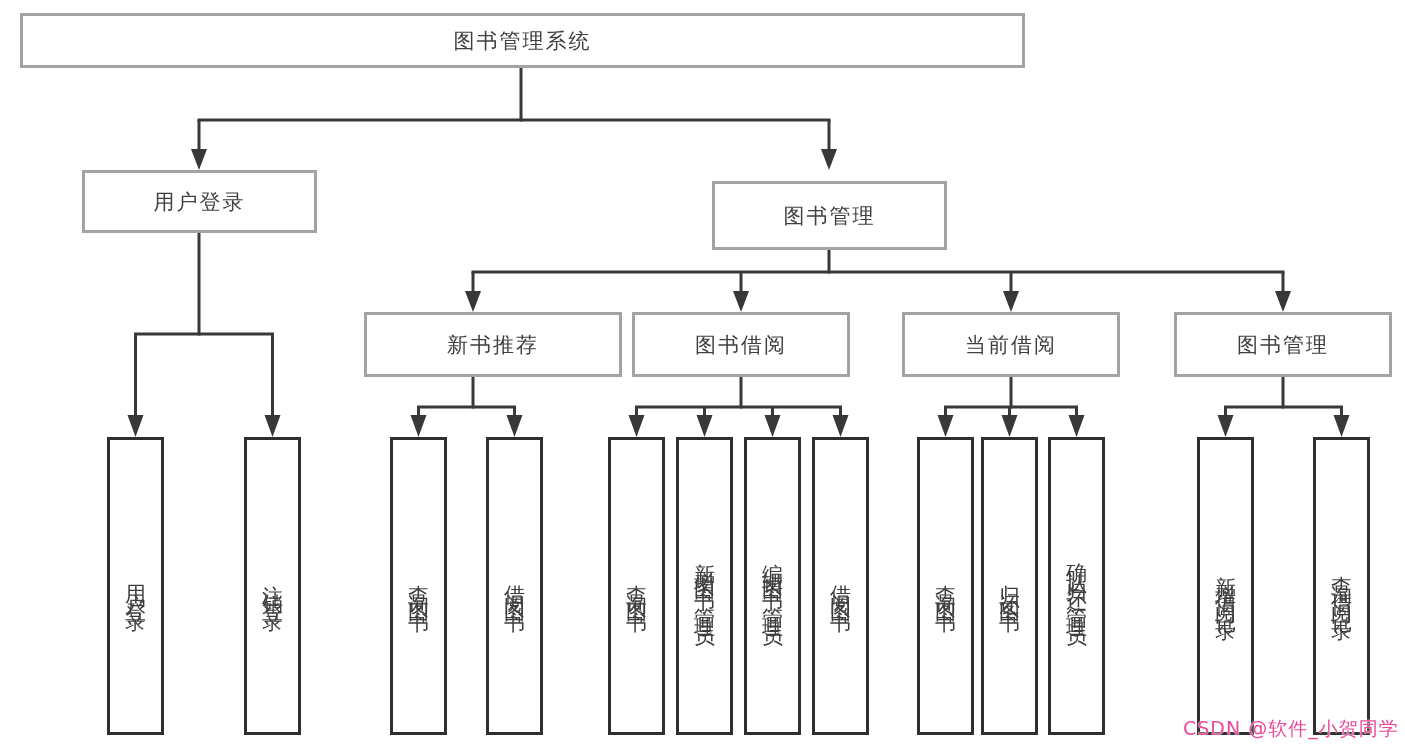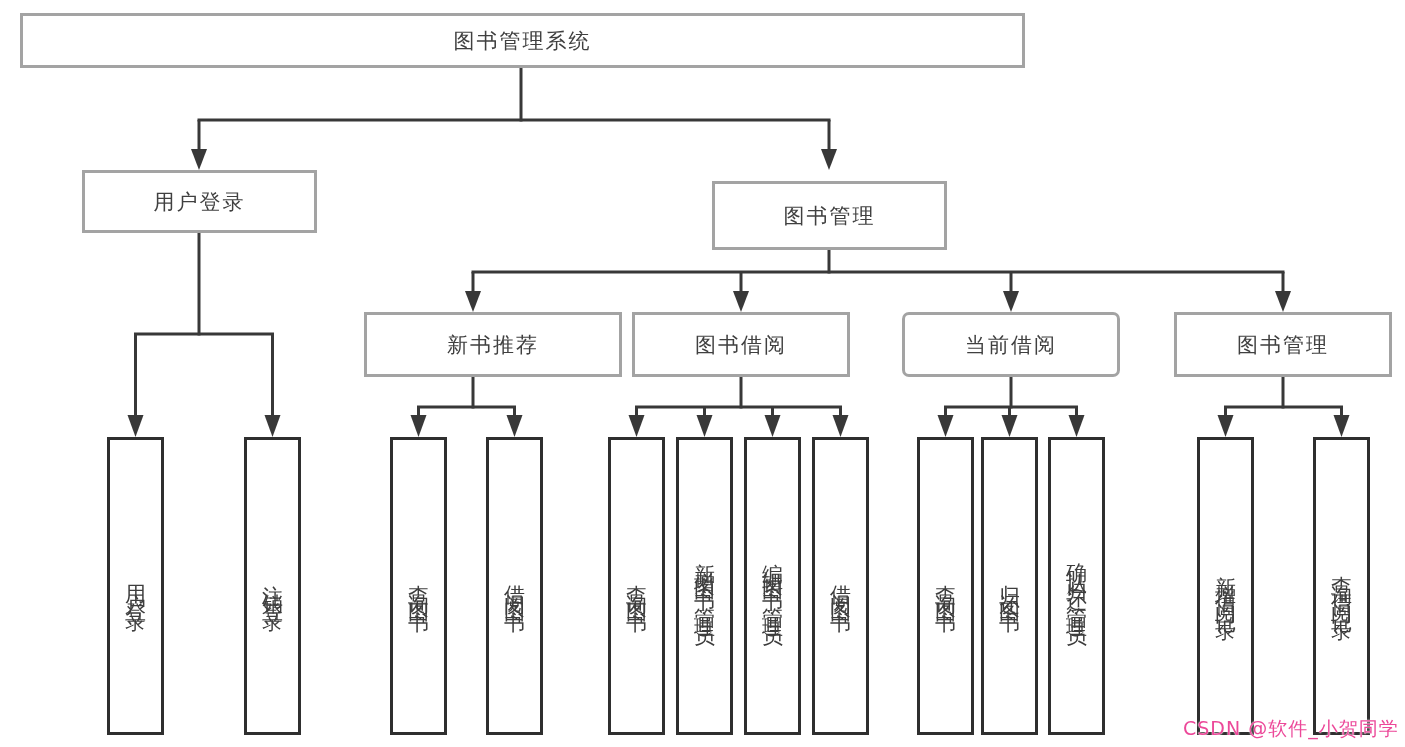--- a/index.html
+++ b/index.html
@@ -23,21 +23,21 @@
   .leaf span{
     writing-mode:vertical-rl;text-orientation:mixed;
     font-size:21px;color:#3d3d3d;letter-spacing:9px;line-height:1.05;
   }
   
   .b-root{left:20px;top:13px;width:1005px;height:55px;}
   .b-login{left:82px;top:170px;width:235px;height:63px;}
   .b-mgmt {left:712px;top:170px;width:235px;height:69px;margin-top:11px;}
   .b-l3-1{left:364px;top:312px;width:258px;height:65px;}
   .b-l3-2{left:632px;top:312px;width:218px;height:65px;}
-  .b-l3-3{left:902px;top:312px;width:218px;height:65px;border-radius:7px;}
+  .b-l3-3{left:902px;top:312px;width:218px;height:65px;}
   .b-l3-4{left:1174px;top:312px;width:218px;height:65px;}
   
   .lf1{left:107px}.lf2{left:244px}.lf3{left:390px}.lf4{left:486px}
   .lf5{left:608px}.lf6{left:676px}.lf7{left:744px}.lf8{left:812px}
   .lf9{left:917px}.lf10{left:981px}.lf11{left:1048px}
   .lf12{left:1197px}.lf13{left:1313px}
   .watermark{
     position:absolute;left:1183px;top:716px;z-index:5;
     font-size:19px;color:#ec4899;letter-spacing:1px;white-space:nowrap;
     text-shadow:0 0 2px #ffffff,0 0 1px #ffffff;

